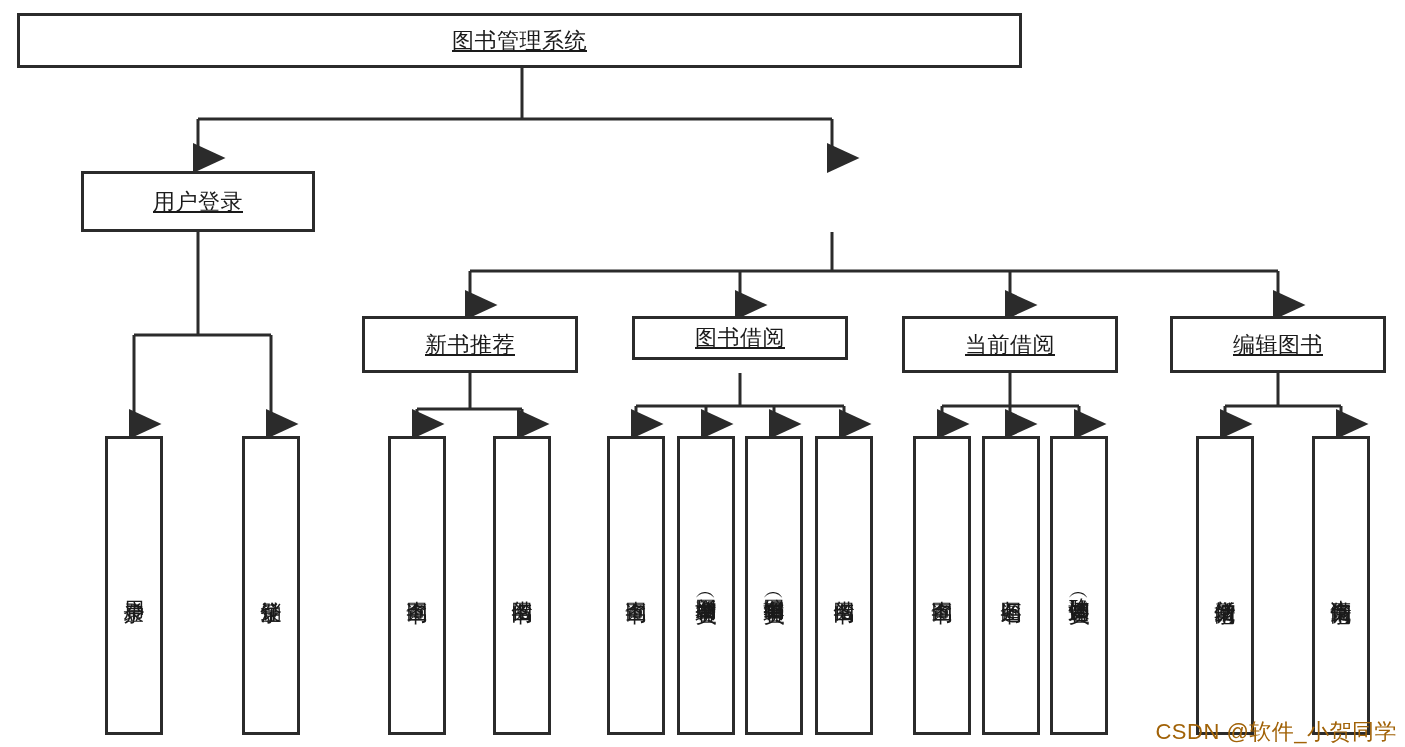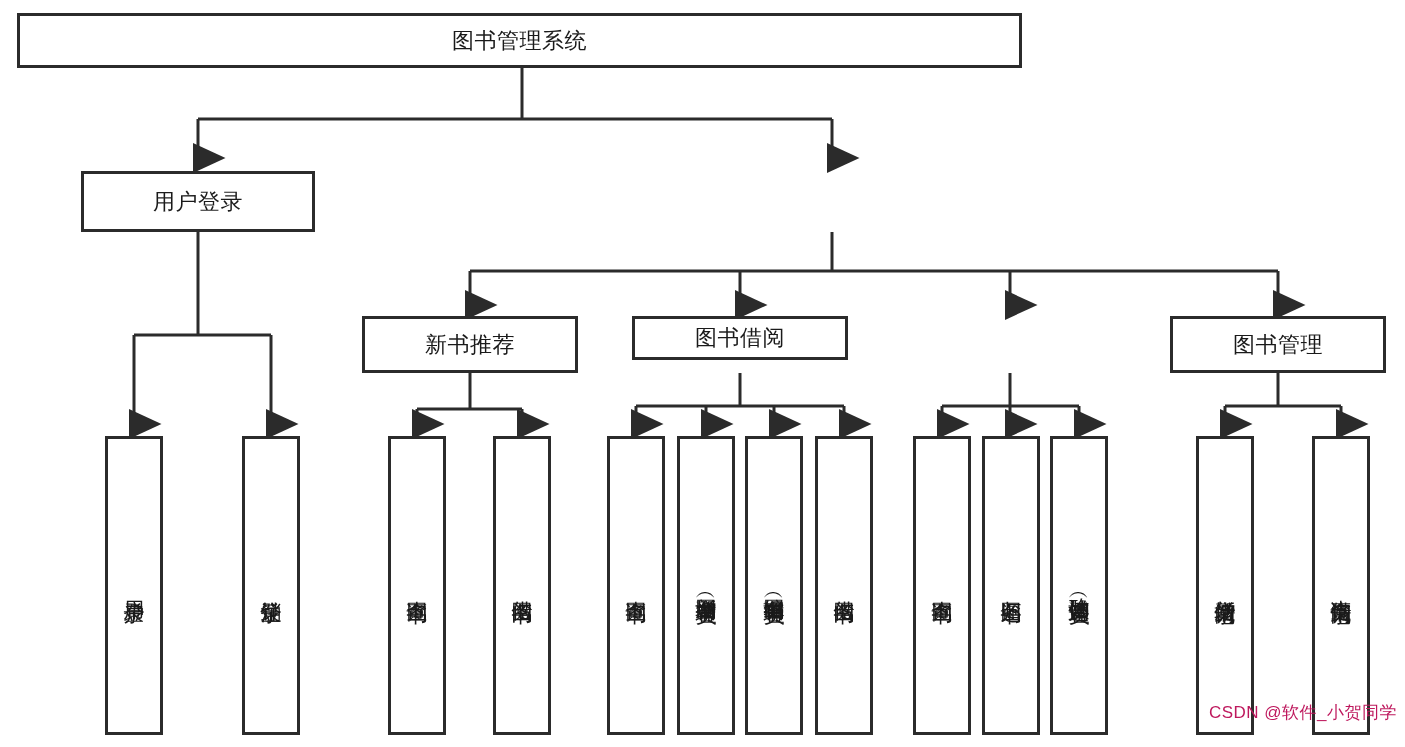--- a/index.html
+++ b/index.html
@@ -32,20 +32,21 @@
     background: #ffffff;
     border: 3px solid #2b2b2b;
     display: flex;
     align-items: center;
     justify-content: center;
     color: #1a1a1a;
   }
   .node.horiz {
     font-size: 22px;
     letter-spacing: 0.5px;
+    text-decoration: underline;
   }
   .node.vert {
     writing-mode: vertical-rl;
     text-orientation: upright;
     font-size: 21px;
     line-height: 1.15;
     letter-spacing: 1px;
     padding: 6px 0;
   }
   .node.vert .vlabel {
@@ -53,23 +54,23 @@
     text-orientation: upright;
     white-space: nowrap;
     text-align: center;
   }
   .node .hlabel {
     white-space: nowrap;
   }
   #watermark {
     position: absolute;
     right: 8px;
-    bottom: 23px;
-    font-size: 17px;
-    color: #be185d;
+    bottom: 0;
+    font-size: 22px;
+    color: #a16207;
     white-space: nowrap;
     letter-spacing: 0.5px;
   }
 </style>
 </head>
 <body>
 
 <div id="canvas">
 
   <svg id="connectors" viewBox="0 0 1405 747" width="1405" height="747" xmlns="http://www.w3.org/2000/svg">
@@ -129,22 +130,25 @@
   <div class="node horiz" style="left:81px; top:171px; width:234px; height:61px;">
     <span class="hlabel">用户登录</span>
   </div>
 
   <div class="node horiz" style="left:362px; top:316px; width:216px; height:57px;">
     <span class="hlabel">新书推荐</span>
   </div>
   <div class="node horiz" style="left:632px; top:316px; width:216px; height:44px;">
     <span class="hlabel">图书借阅</span>
   </div>
+  <div class="node horiz" style="left:902px; top:316px; width:216px; height:57px;">
+    <span class="hlabel">当前借阅</span>
+  </div>
   <div class="node horiz" style="left:1170px; top:316px; width:216px; height:57px;">
-    <span class="hlabel">图书管理</span>
+    <span class="hlabel">编辑图书</span>
   </div>
 
   <div class="node vert" style="left:105px; top:436px; width:58px; height:299px;">
     <span class="vlabel">用户登录</span>
   </div>
   <div class="node vert" style="left:242px; top:436px; width:58px; height:299px;">
     <span class="vlabel">注销登录</span>
   </div>
 
   <div class="node vert" style="left:388px; top:436px; width:58px; height:299px;">

